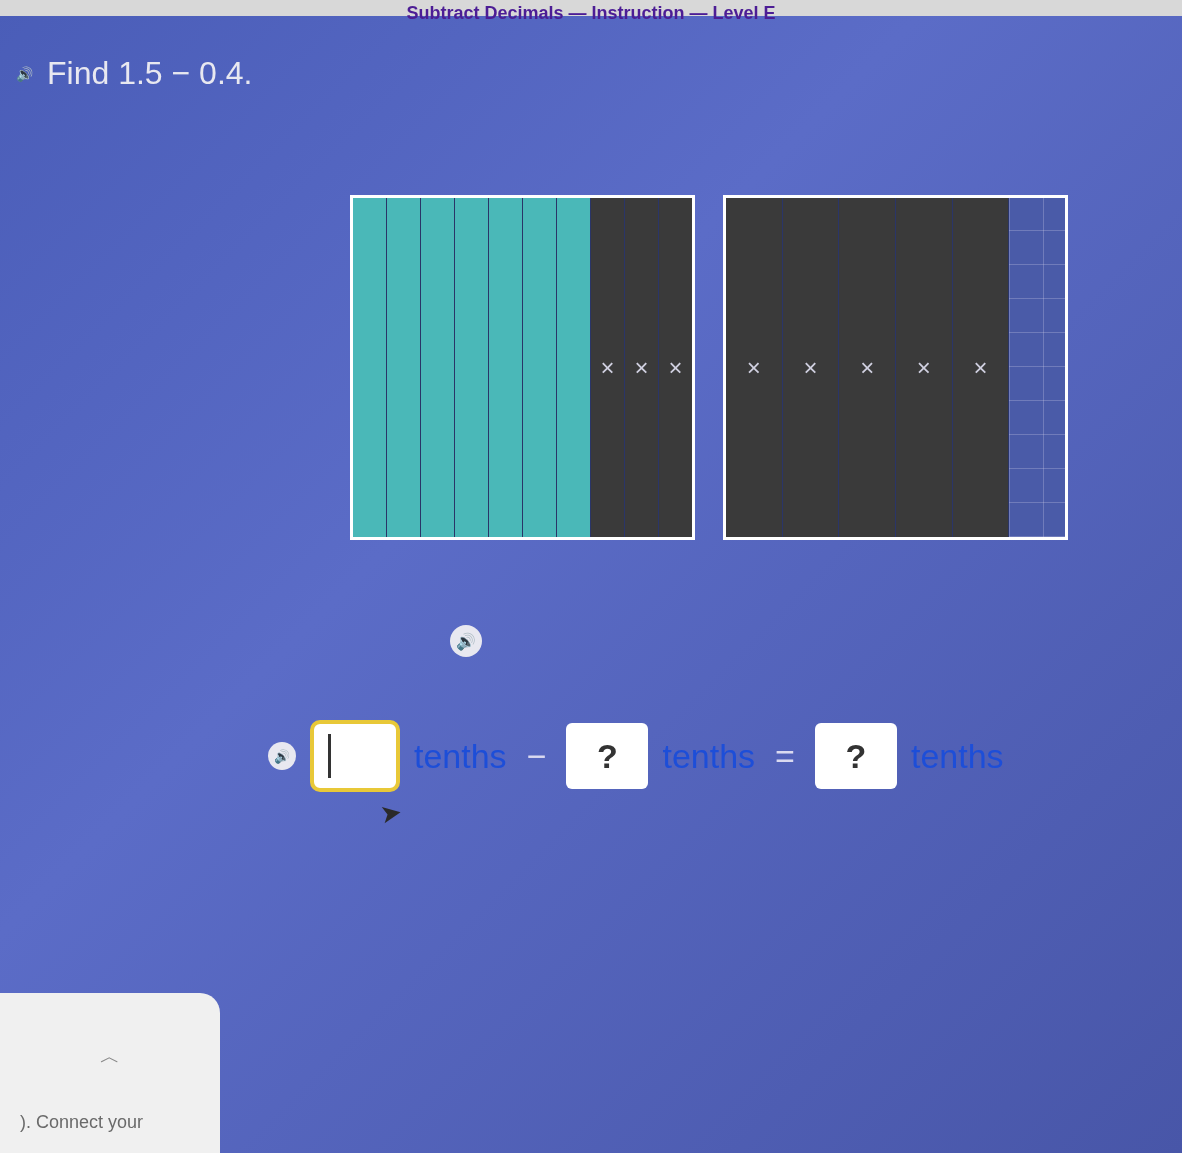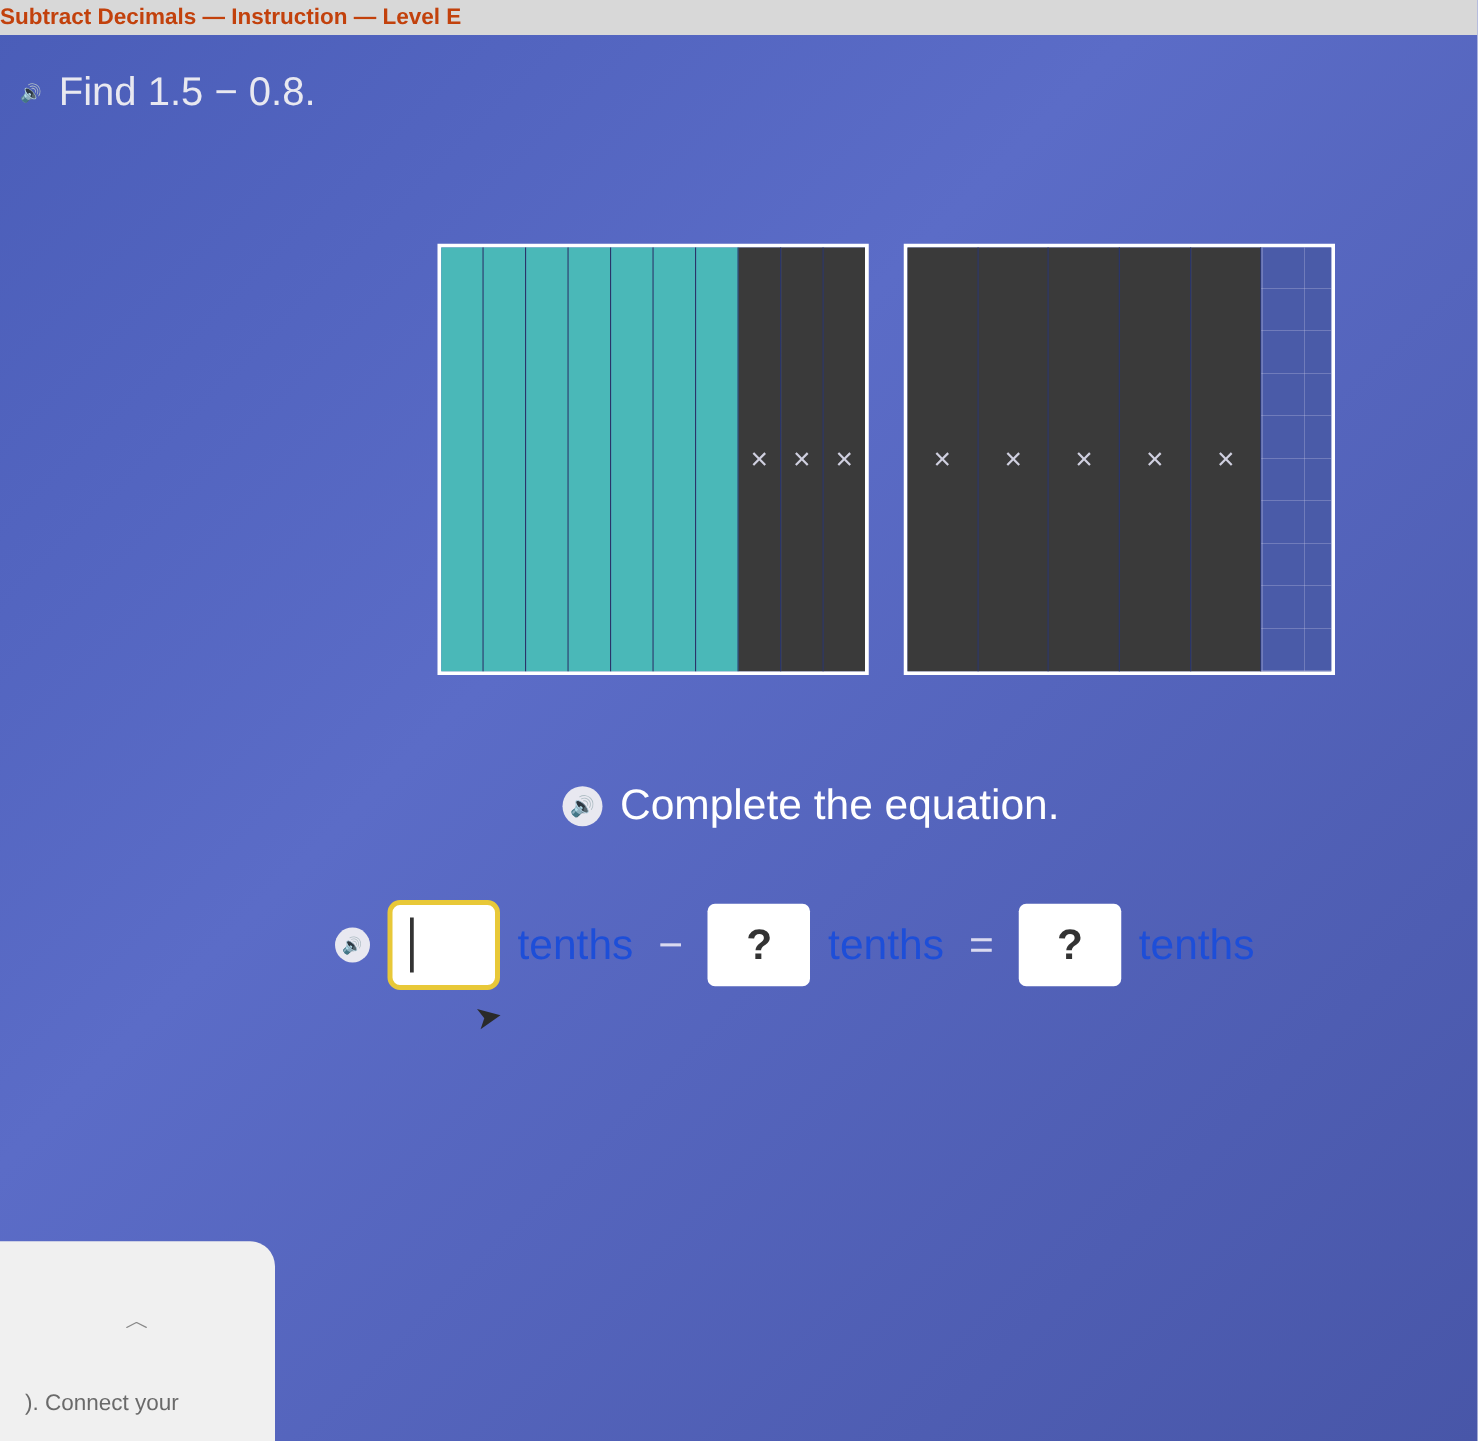--- a/index.html
+++ b/index.html
@@ -6,30 +6,30 @@
     body {
       width: 1182px;
       height: 1153px;
       font-family: Arial, sans-serif;
       background: linear-gradient(135deg, #4a5db8 0%, #5b6cc7 40%, #4856a8 100%);
       overflow: hidden;
       position: relative;
     }
     .header-bar {
       background: #d8d8d8;
-      color: #c2410c;
-      text-align: left;
+      color: #4c1d95;
+      text-align: center;
       padding: 3px 0;
       font-size: 18px;
       font-weight: bold;
       position: absolute;
       top: 0;
       left: 0;
       right: 0;
-      height: 28px;
+      height: 16px;
     }
     .prompt {
       position: absolute;
       top: 55px;
       left: 15px;
       display: flex;
       align-items: center;
       gap: 12px;
     }
     .audio-small {
@@ -203,21 +203,21 @@
   </style>
 </head>
 <body>
 
 <div class="header-bar">
   <span>Subtract Decimals — Instruction — Level E</span>
 </div>
 
 <div class="prompt">
   <span class="audio-small">🔊</span>
-  <span class="prompt-text">Find 1.5 − 0.8.</span>
+  <span class="prompt-text">Find 1.5 − 0.4.</span>
 </div>
 
 <div class="models-row">
   <div class="model model1">
     <div class="tenth-col filled"></div>
     <div class="tenth-col filled"></div>
     <div class="tenth-col filled"></div>
     <div class="tenth-col filled"></div>
     <div class="tenth-col filled"></div>
     <div class="tenth-col filled"></div>
@@ -247,21 +247,20 @@
       </div>
     <div class="tenth-col crossed">
         <span class="x-mark">×</span>
       </div>
     <div class="model2-grid-area"></div>
   </div>
 </div>
 
 <div class="instruction">
   <span class="audio-icon">🔊</span>
-  <span class="instruction-text">Complete the equation.</span>
 </div>
 
 <div class="equation-row">
   <span class="audio-icon" style="width:28px;height:28px;font-size:13px;">🔊</span>
   <div class="input-active">
     <div class="cursor"></div>
   </div>
   <span class="eq-label">tenths</span>
   <span class="eq-op">−</span>
   <div class="input-box">

